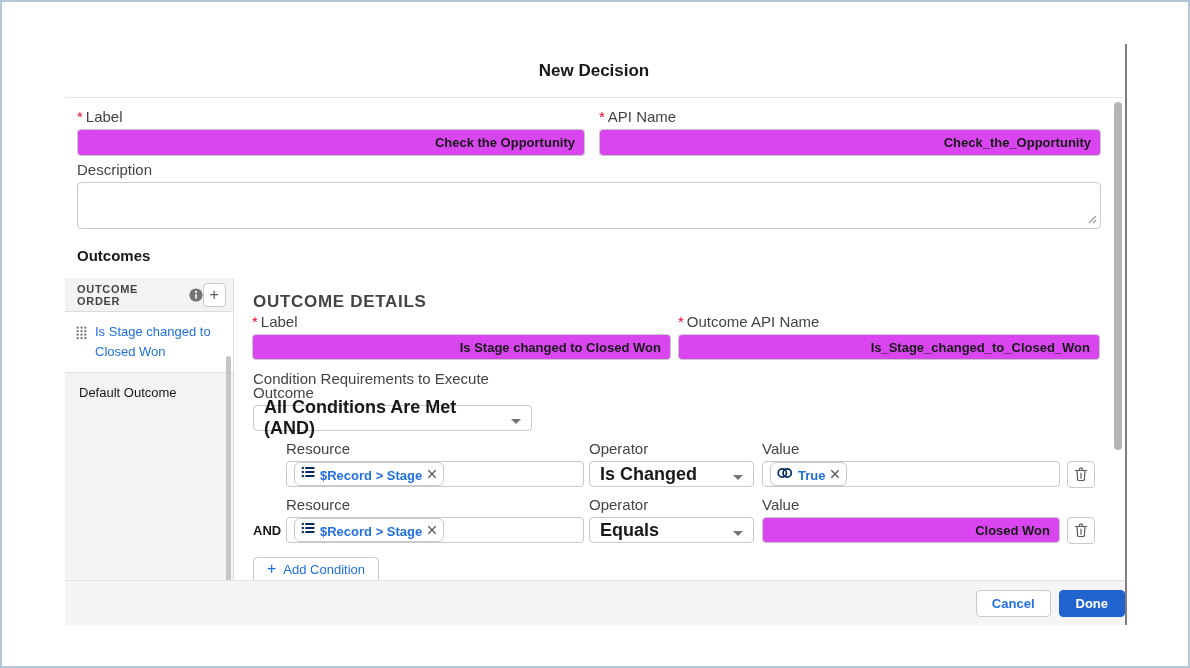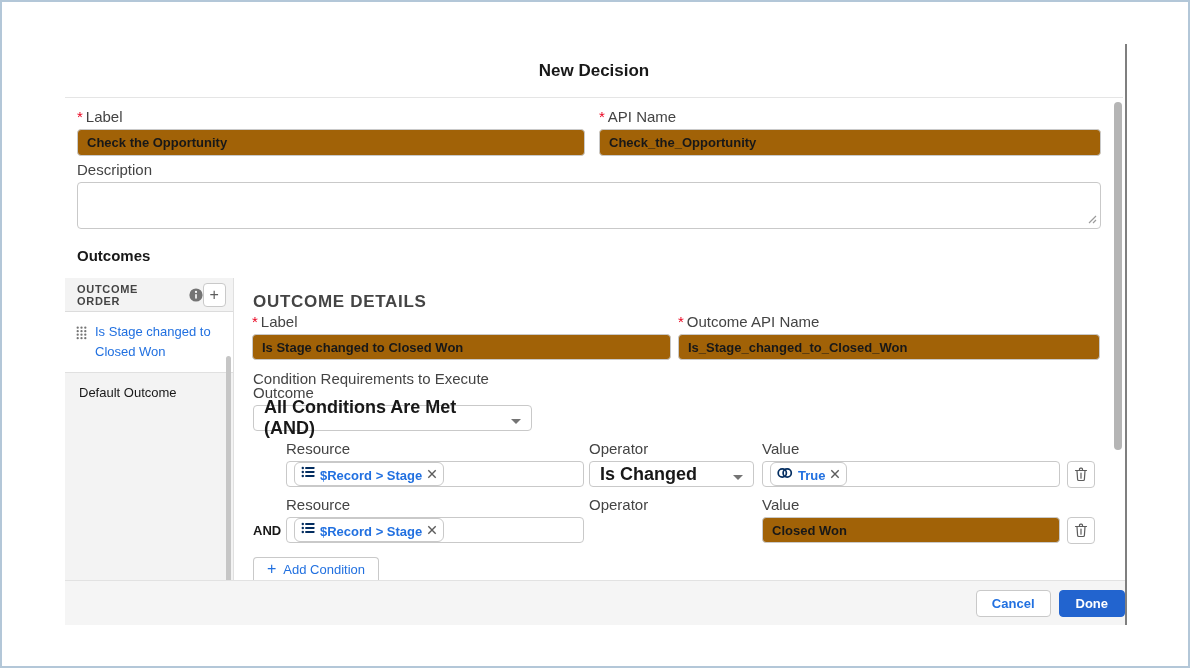--- a/index.html
+++ b/index.html
@@ -8,22 +8,22 @@
   .modal { position:absolute; left:63px; top:42px; width:1062px; height:581px; background:#fff; border-right:2px solid #7f7f7f; }
 
   .dlg-title { position:absolute; top:17px; left:0; right:2px; text-align:center; font-size:17px; font-weight:700; color:#181818; }
   .divider { position:absolute; left:0; right:2px; height:1px; background:#e5e5e5; }
   .title-divider { top:53px; }
   .section-divider { top:234px; }
 
   .fgroup { position:absolute; }
   .flabel { display:block; font-size:15px; color:#444; line-height:14px; margin-bottom:5px; }
   .req::before { content:"*"; color:#ea001e; margin-right:3px; }
-  .text-input { width:100%; height:27px; border:1px solid #c9c9c9; border-radius:4px; background:#a16207;
-                font-family:"Liberation Sans",sans-serif; font-size:13px; font-weight:600; color:#181818; padding:0 9px; outline:none; }
+  .text-input { width:100%; height:27px; border:1px solid #c9c9c9; border-radius:4px; background:#d946ef;
+                font-family:"Liberation Sans",sans-serif; font-size:13px; font-weight:600; color:#181818; padding:0 9px; outline:none;text-align:right; }
   .desc-area { width:100%; height:47px; border:1px solid #c9c9c9; border-radius:4px; background:#fff; resize:none;
                font-family:"Liberation Sans",sans-serif; font-size:13px; color:#181818; padding:4px 9px; outline:none; }
   .resize-glyph { position:absolute; right:4px; bottom:5px; }
 
   .outcomes-head { position:absolute; left:12px; top:203px; display:flex; align-items:baseline; gap:9px; white-space:nowrap; }
   .outcomes-title { font-size:15px; font-weight:700; color:#181818; }
   .outcomes-sub { font-size:11.5px; color:#181818; }
 
   .sidebar { position:absolute; left:0; top:234px; width:169px; height:302px; background:#f3f3f3; border-right:1px solid #e0e0e0; }
   .sb-head { height:34px; display:flex; align-items:center; padding:0 7px 0 12px; border-bottom:1px solid #dcdcdc; }
@@ -230,20 +230,26 @@
             </span>
             <span class="pill-text">$Record &gt; Stage</span>
             <span><svg width="10" height="10" viewBox="0 0 10 10">
                   <path d="M1.3 1.3 L8.7 8.7 M8.7 1.3 L1.3 8.7" stroke="#5c5c5c" stroke-width="1.4" fill="none"></path>
                 </svg></span>
           </span>
         </div>
       </div>
       <div class="fgroup" style="left:355px; top:220px; width:165px;">
         <span class="flabel">Operator</span>
+        <div class="select">
+          <span>Equals</span>
+          <span><svg width="10" height="5" viewBox="0 0 10 5">
+                <path d="M0 0 h10 L5 5 Z" fill="#747474"></path>
+              </svg></span>
+        </div>
       </div>
       <div class="fgroup" style="left:528px; top:220px; width:298px;">
         <span class="flabel">Value</span>
         <input class="text-input" style="height: 26px;" value="Closed Won">
       </div>
       <div class="trash-btn" style="left:833px; top:239px;">
         <svg width="14" height="15" viewBox="0 0 14 15">
             <path d="M1.5 3.5h11 M5.5 3.2V2.2a1 1 0 0 1 1-1h1a1 1 0 0 1 1 1v1 M3 3.8l.6 8.6a1.2 1.2 0 0 0 1.2 1.1h4.4a1.2 1.2 0 0 0 1.2-1.1l.6-8.6 M7 6v5.2" stroke="#5c5c5c" stroke-width="1.2" fill="none" stroke-linecap="round"></path>
           </svg>
       </div>

